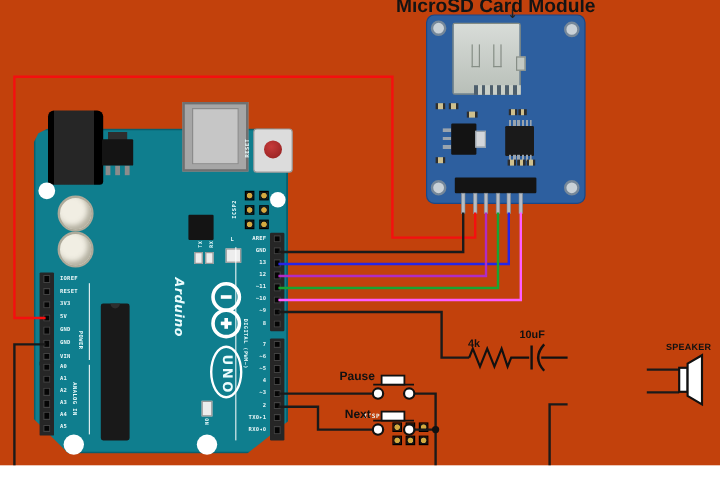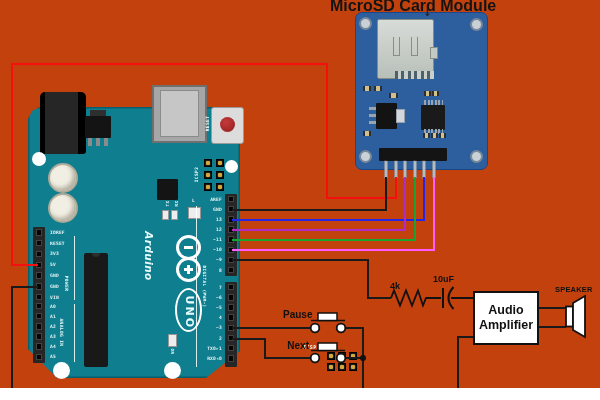--- a/index.html
+++ b/index.html
@@ -347,24 +347,20 @@
   <div class="abs smd" style="left:374px;top:86px;width:8px;"></div>
   <div class="abs smd" style="left:389px;top:93px;width:9px;"></div>
   <div class="abs smd" style="left:424px;top:91px;width:7px;"></div>
   <div class="abs smd" style="left:432px;top:91px;width:7px;"></div>
   <div class="abs smd" style="left:423px;top:133px;width:7px;"></div>
   <div class="abs smd" style="left:431px;top:133px;width:7px;"></div>
   <div class="abs smd" style="left:439px;top:133px;width:7px;"></div>
   <div class="abs smd" style="left:363px;top:131px;width:8px;"></div>
   <div class="abs" id="sdheader"></div>
 
-  <div class="abs" id="ampbox">
-    <div>Audio</div>
-    <div>Amplifier</div>
-  </div>
 
   <div class="abs partlabel nowrap" id="lbl-1k">4k</div>
   <div class="abs partlabel nowrap" id="lbl-10uF">10uF</div>
   <div class="abs partlabel nowrap" id="lbl-pause">Pause</div>
   <div class="abs partlabel nowrap" id="lbl-next">Next</div>
   <div class="abs partlabel nowrap" id="lbl-speaker">SPEAKER</div>
 
   <svg class="abs" id="wires" width="600" height="400" viewBox="0 0 600 400">
 
     <g fill="#b6bcc4" stroke="#7e868e" stroke-width="0.5">

